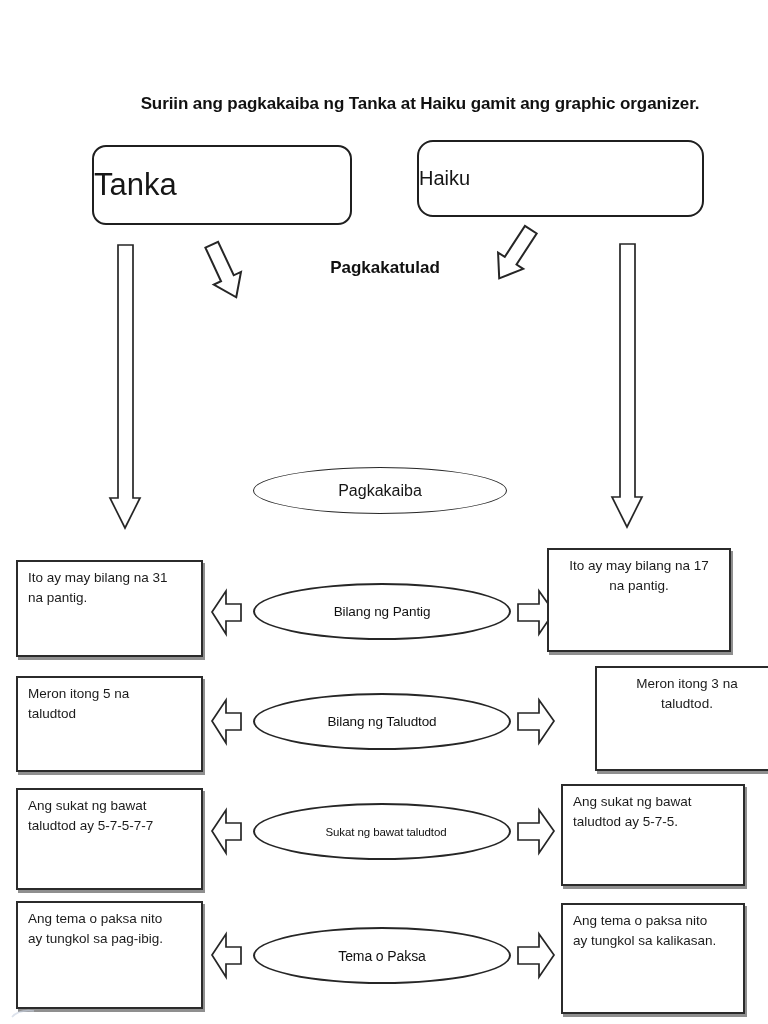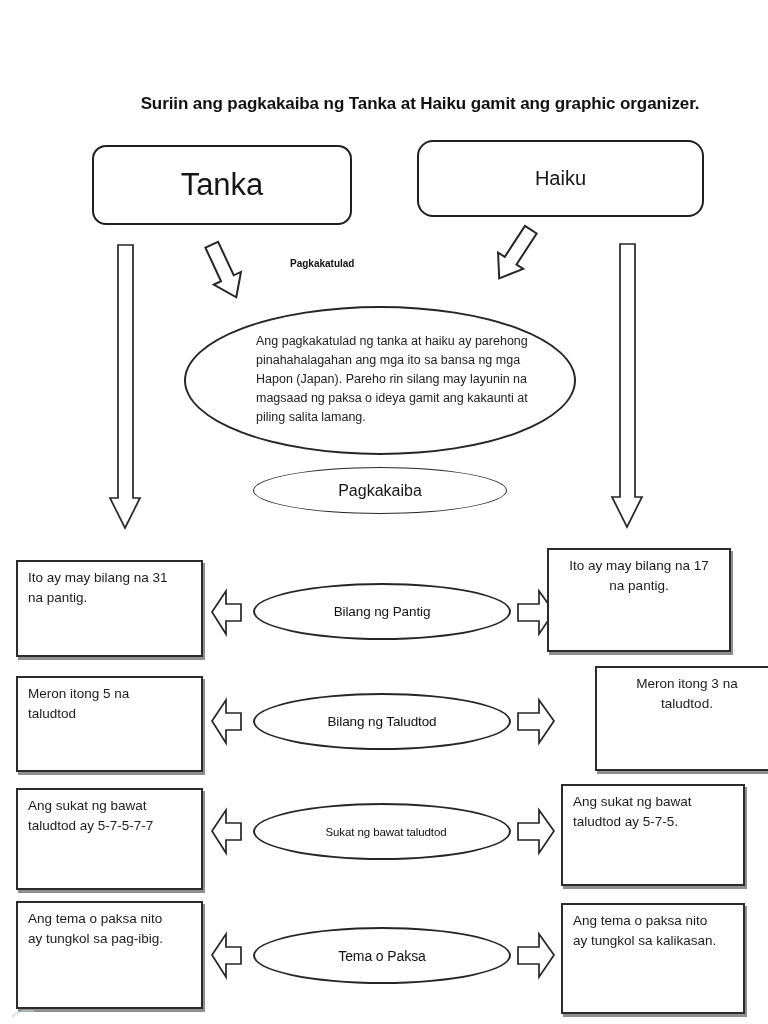--- a/index.html
+++ b/index.html
@@ -8,28 +8,28 @@
     font-family:"Liberation Sans", sans-serif;color:#1c1c1c;overflow:hidden;
     margin:0 auto;
   }
   .abs{position:absolute;}
   .title{
     left:0;top:94px;width:768px;text-align:center;
     font-size:17px;font-weight:bold;letter-spacing:-0.1px;color:#111;margin-left:36px;
   }
   .header-box{
     border:2.2px solid #1f1f1f;border-radius:14px;background:#fff;
-    display:flex;align-items:center;justify-content:center;
+    display:flex;align-items:center;justify-content:flex-start;
   }
   .header-label{color:#161616;}
   .ellipse{border:2px solid #262626;border-radius:50%;background:#fff;box-sizing:border-box;}
   .sim-text{
     white-space:pre-line;font-size:12.5px;line-height:19px;color:#222;
   }
-  .mid-label{font-size:10px;font-weight:bold;text-align:left;color:#111;}
+  .mid-label{font-size:17px;font-weight:bold;text-align:center;color:#111;}
   .diff-label{font-size:16px;color:#161616;}
   .flexc{display:flex;align-items:center;justify-content:center;}
   .fact-box{
     border:2px solid #2b2b2b;background:#fff;box-sizing:border-box;
     box-shadow:2px 3px 0 #8f8f8f;
     padding:6px 10px;font-size:13.5px;line-height:1.48;white-space:pre-line;color:#1b1b1b;
   }
   .cat-label{font-weight:normal;color:#111;letter-spacing:-0.1px;text-align:center;}
   svg{display:block;overflow:visible;}
   .arrow-shape{fill:#ffffff;stroke:#262626;stroke-width:2;stroke-linejoin:miter;}
@@ -58,27 +58,20 @@
 
   <svg class="abs" style="left:208px;top:241px;transform:rotate(-25deg);" width="32" height="60" viewBox="0 0 32 60">
     <path class="arrow-shape" d="M9 1 L23 1 L23 38 L31 38 L16 59 L1 38 L9 38 Z"></path>
   </svg>
   <svg class="abs" style="left:499px;top:224px;transform:rotate(33deg);" width="32" height="60" viewBox="0 0 32 60">
     <path class="arrow-shape" d="M9 1 L23 1 L23 38 L31 38 L16 59 L1 38 L9 38 Z"></path>
   </svg>
 
   <div class="abs mid-label" style="left:290px;top:258px;width:190px;">Pagkakatulad</div>
 
-  <div class="abs ellipse" style="left:184px;top:306px;width:392px;height:149px;">
-    <div class="abs sim-text" style="left:70px;top:24px;width:320px;">Ang pagkakatulad ng tanka at haiku ay parehong
-pinahahalagahan ang mga ito sa bansa ng mga
-Hapon (Japan). Pareho rin silang may layunin na
-magsaad ng paksa o ideya gamit ang kakaunti at
-piling salita lamang.</div>
-  </div>
 
   <div class="abs ellipse flexc" style="left:253px;top:467px;width:254px;height:47px;border-width:1.8px;">
     <span class="diff-label">Pagkakaiba</span>
   </div>
 
   <div class="abs fact-box" style="left:16px;top:560px;width:187px;height:97px;">Ito ay may bilang na 31
 na pantig.</div>
   <svg class="abs" style="left:211px;top:589px;" width="31" height="47" viewBox="0 0 31 47">
     <path class="arrow-shape thin" d="M1 23 L15 2 L15 15 L30 15 L30 32 L15 32 L15 45 Z"></path>
   </svg>

